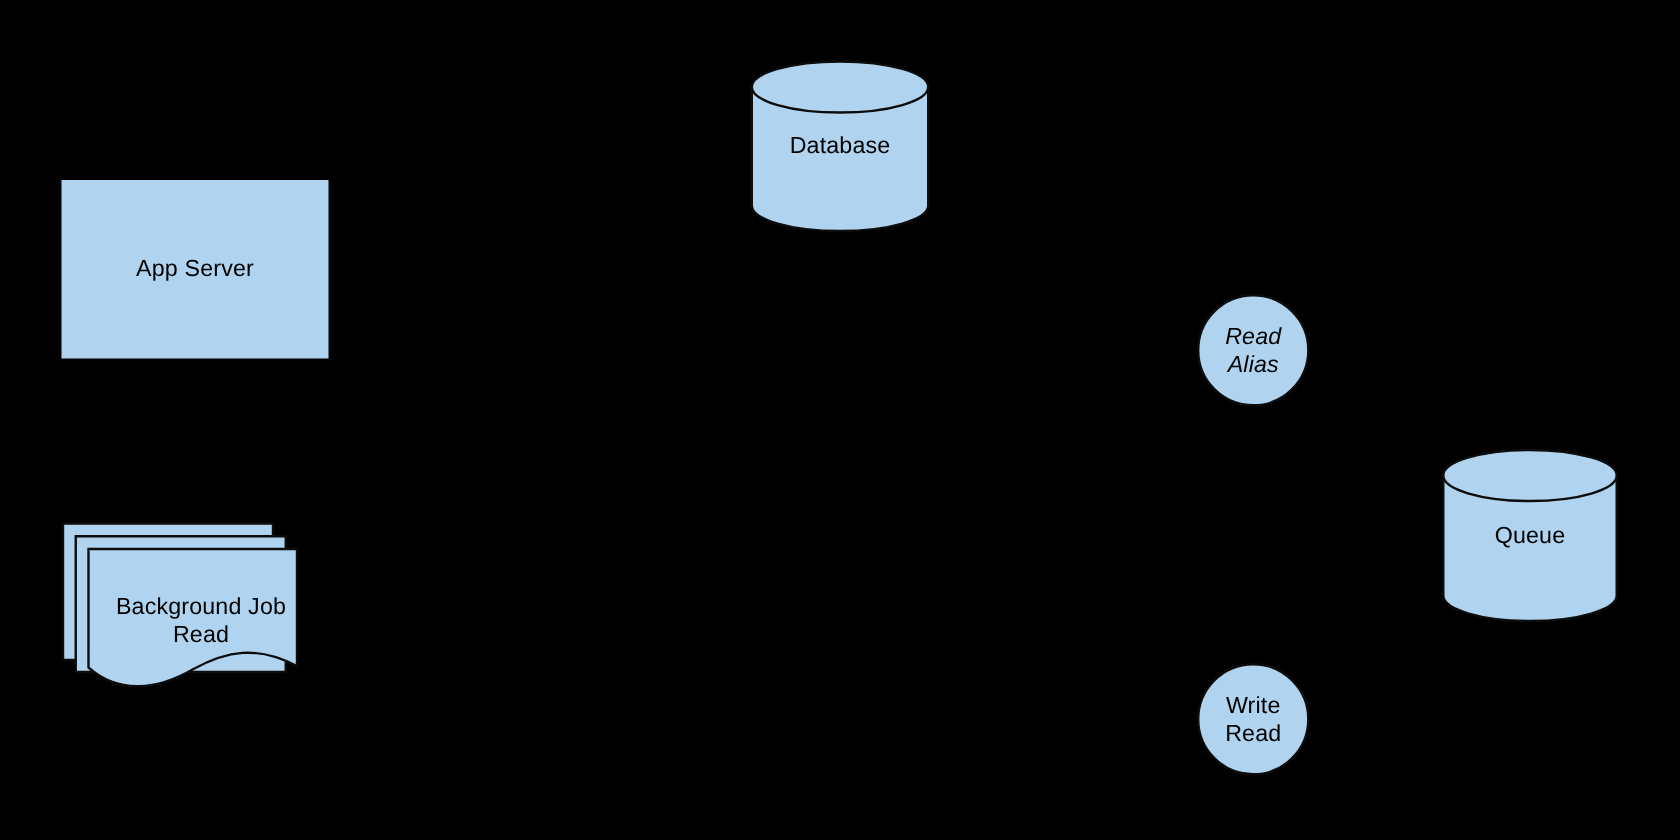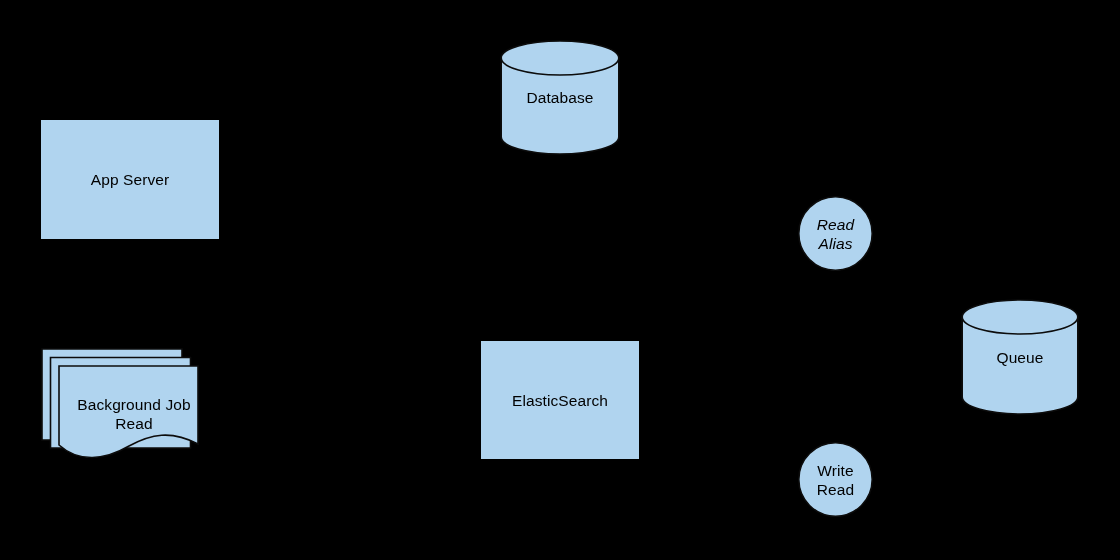--- a/index.html
+++ b/index.html
@@ -79,24 +79,20 @@
       <path d="M 9.5,17.5 L 149.5,17.5 L 149.5,108 L 9.5,108 Z" fill="#b0d4ef" stroke="#0c0c0c" stroke-width="1.6"></path>
 
       <path d="M 18,26 L 157,26 L 157,104
                C 130,90 110,94 88,106
                C 64,120 38,123 18,105 Z" fill="#b0d4ef" stroke="#0c0c0c" stroke-width="1.6"></path>
     </svg>
     <div class="node-label" id="bjq-label" style="padding-top: 14px; padding-left: 14px;">Background Job
 Read</div>
   </div>
 
-  <div class="node" id="node-elasticsearch" style="left: 481px; top: 341px; width: 158px; height: 118px;">
-    <div class="rect-shape"></div>
-    <div class="node-label">ElasticSearch</div>
-  </div>
 
   <div class="node" id="node-read-alias" style="left: 798px; top: 196px; width: 75px; height: 75px; font-style: italic;">
     <svg viewBox="0 0 75 75" preserveAspectRatio="none" width="75" height="75">
       <ellipse cx="37.5" cy="37.5" rx="36.7" ry="36.7" fill="#b0d4ef" stroke="#0c0c0c" stroke-width="1.6"></ellipse>
     </svg>
     <div class="node-label">Read
 Alias</div>
   </div>
 
   <div class="node" id="node-write-alias" style="left: 798px; top: 442px; width: 75px; height: 75px;">

